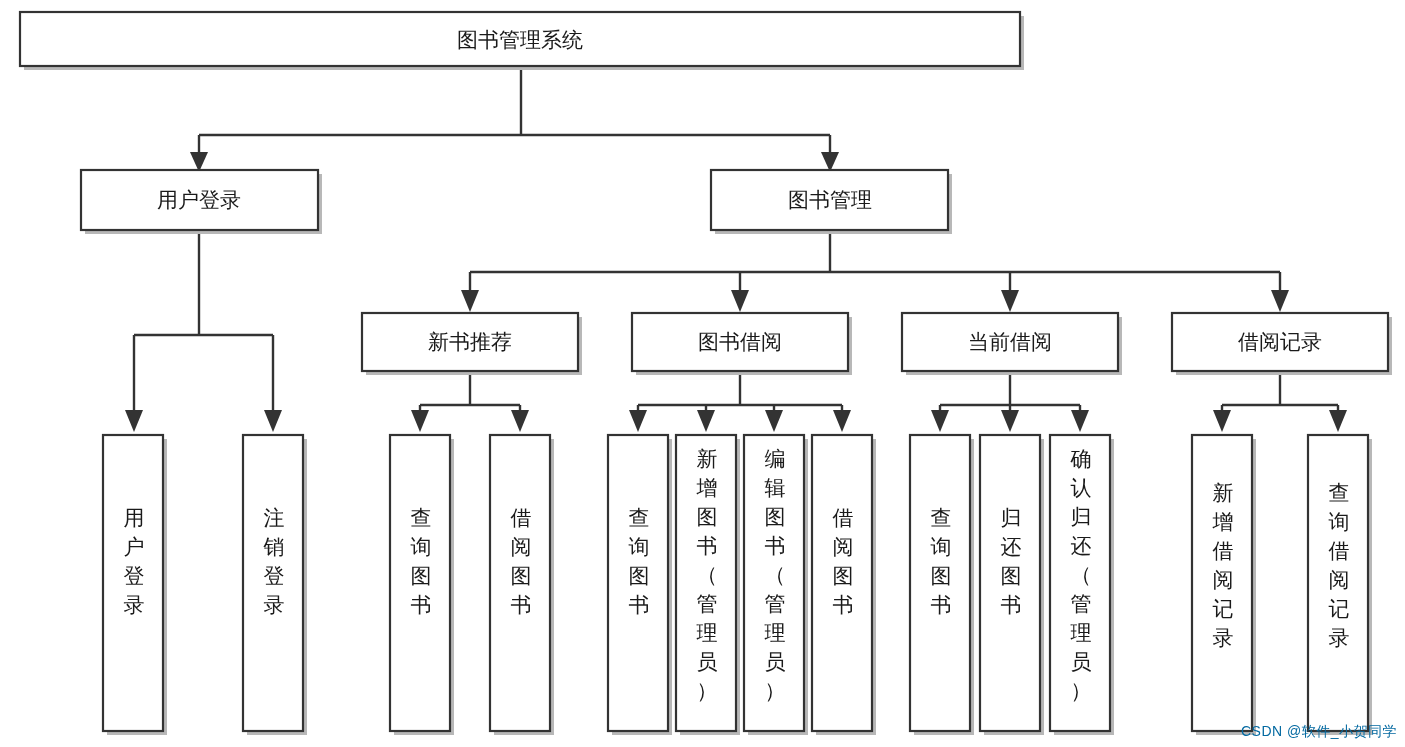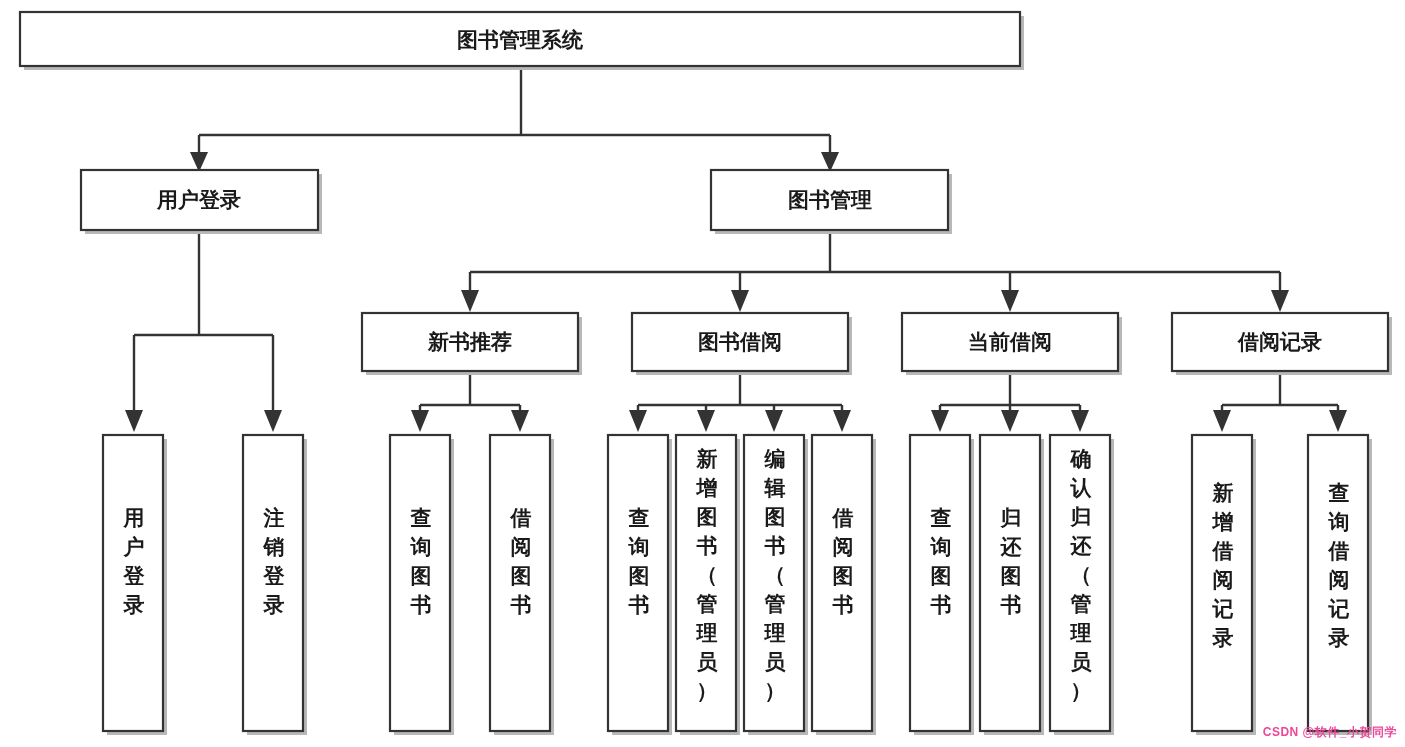--- a/index.html
+++ b/index.html
@@ -9,21 +9,20 @@
   }
   body {
     font-family: "Liberation Sans", "DejaVu Sans", sans-serif;
   }
   #diagram-root {
     position: relative;
     width: 1405px;
     height: 747px;
     background: #ffffff;
     overflow: hidden;
-    font-weight: bold;
   }
   svg#tree-svg {
     position: absolute;
     left: 0;
     top: 0;
     width: 1405px;
     height: 747px;
   }
   .node-box {
     fill: #ffffff;
@@ -55,22 +54,22 @@
     fill: #1a1a1a;
     font-family: "Liberation Sans", "DejaVu Sans", sans-serif;
     font-size: 21px;
     text-anchor: middle;
   }
   .watermark {
     position: absolute;
     right: 8px;
     bottom: 6px;
     font-family: "Liberation Sans", "DejaVu Sans", sans-serif;
-    font-size: 12px;
-    color: #ec4899;
+    font-size: 14px;
+    color: #0369a1;
     letter-spacing: 0.5px;
     white-space: nowrap;
     user-select: none;
   }
 </style>
 </head>
 <body>
 
 <div id="diagram-root">
 

